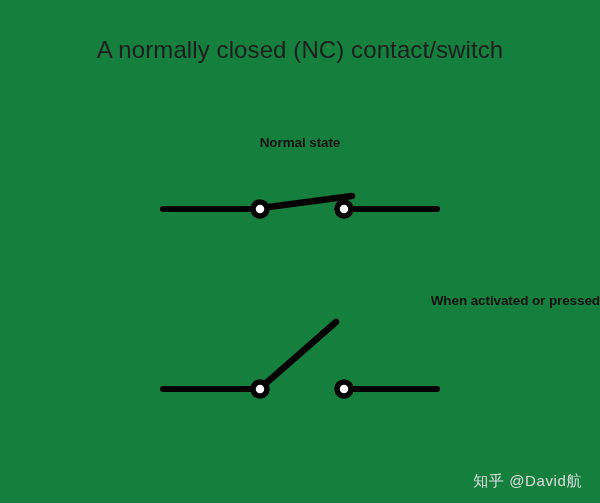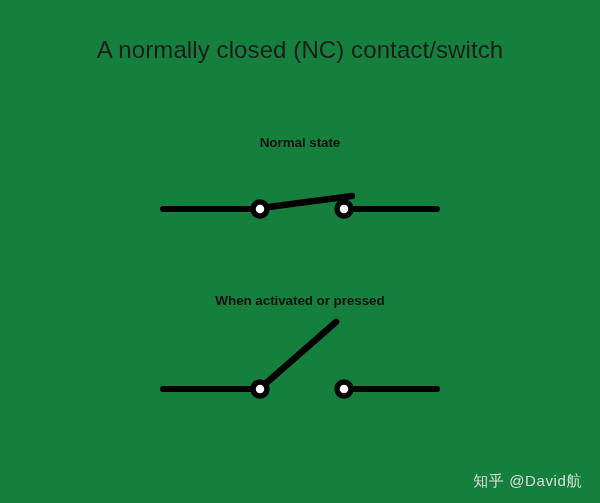--- a/index.html
+++ b/index.html
@@ -43,21 +43,21 @@
     text-align: center;
     font-size: 13.5px;
     font-weight: 700;
     color: #111111;
     letter-spacing: -0.1px;
     line-height: 18px;
     white-space: nowrap;
   }
 
   .label-normal { top: 134px; }
-  .label-activated { top: 292px; }
+  .label-activated { top: 292px; text-align: right; }
 
   .diagram {
     position: absolute;
     left: 0;
     top: 0;
     width: 600px;
     height: 503px;
     pointer-events: none;
   }
 

